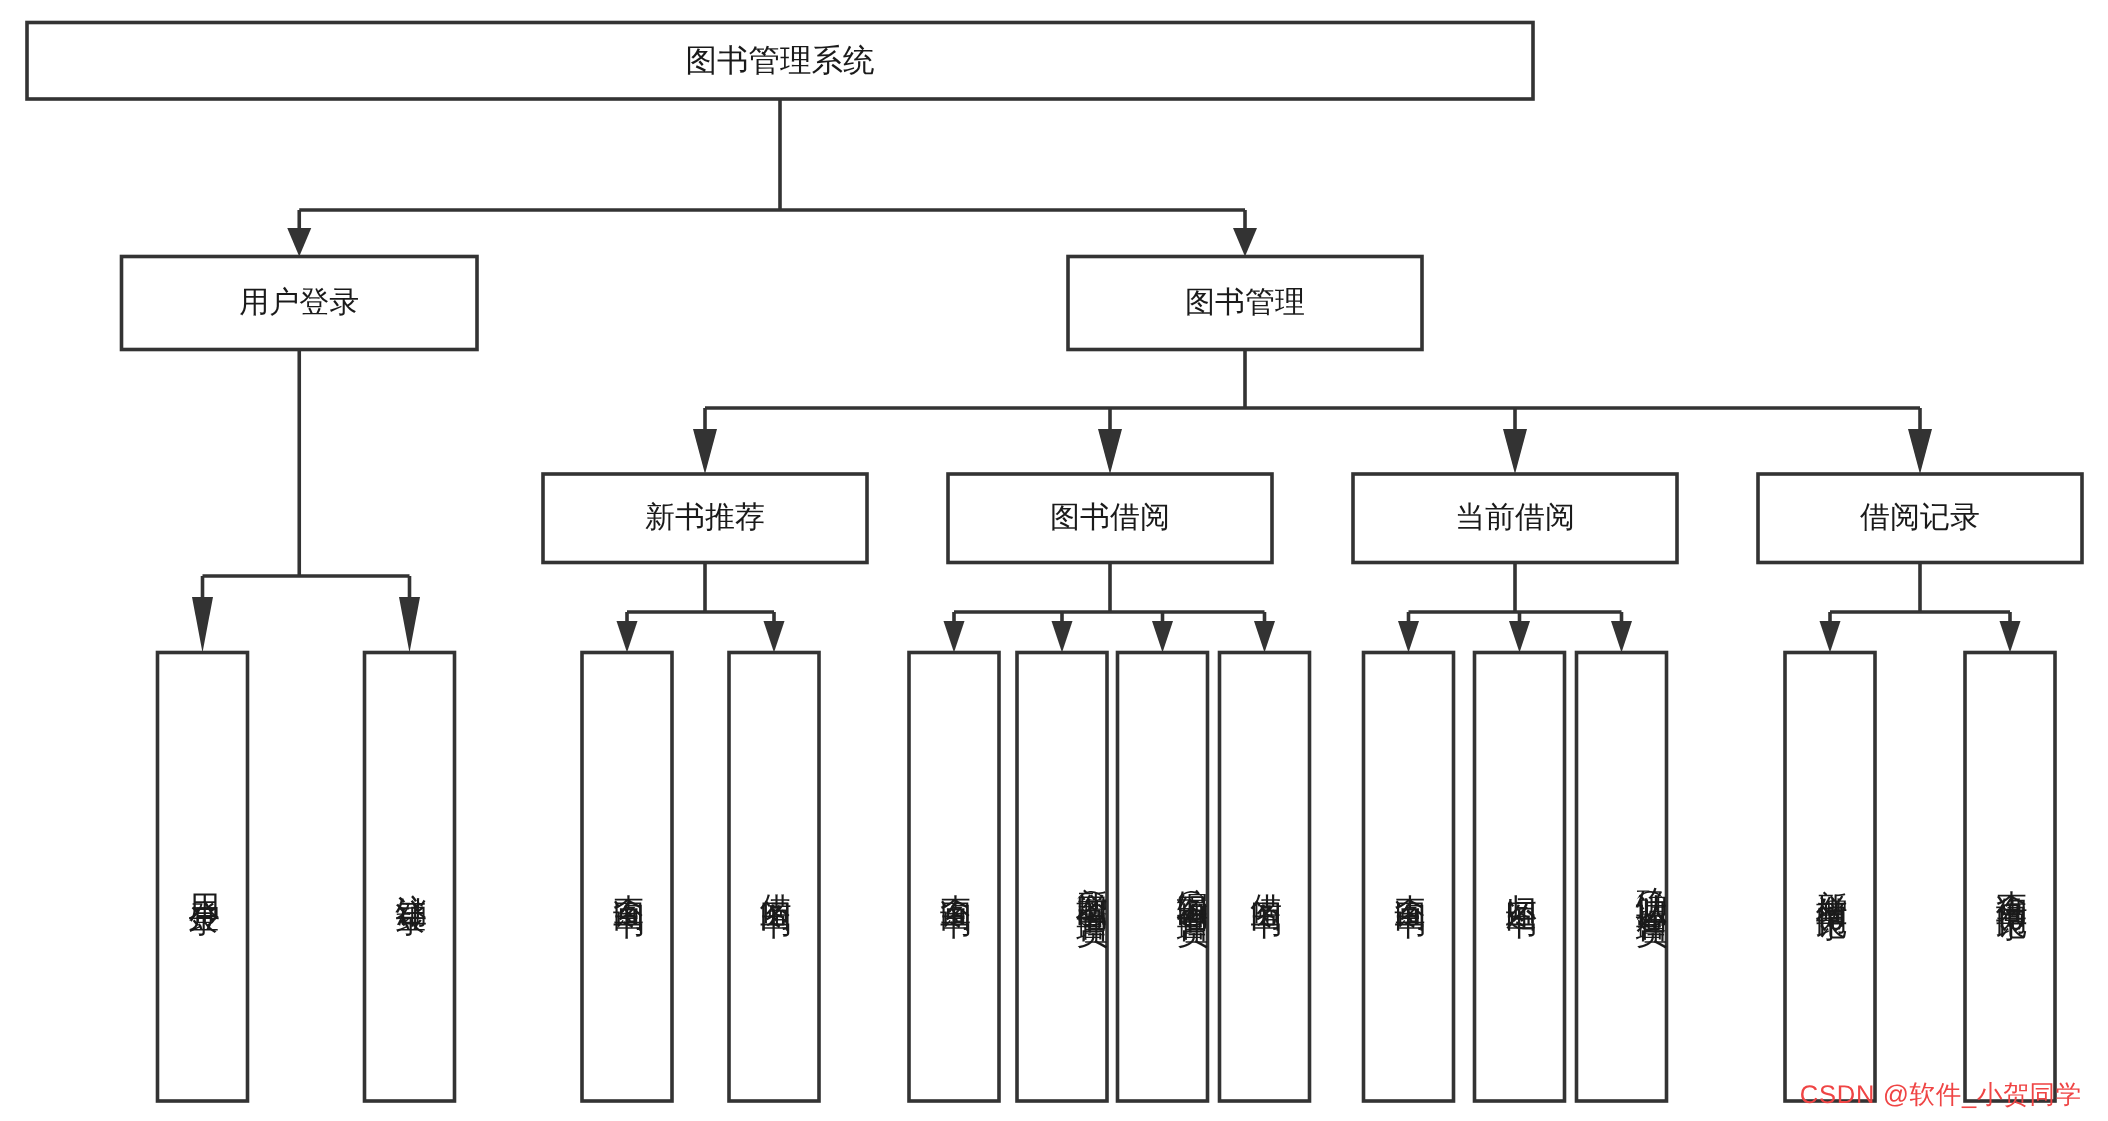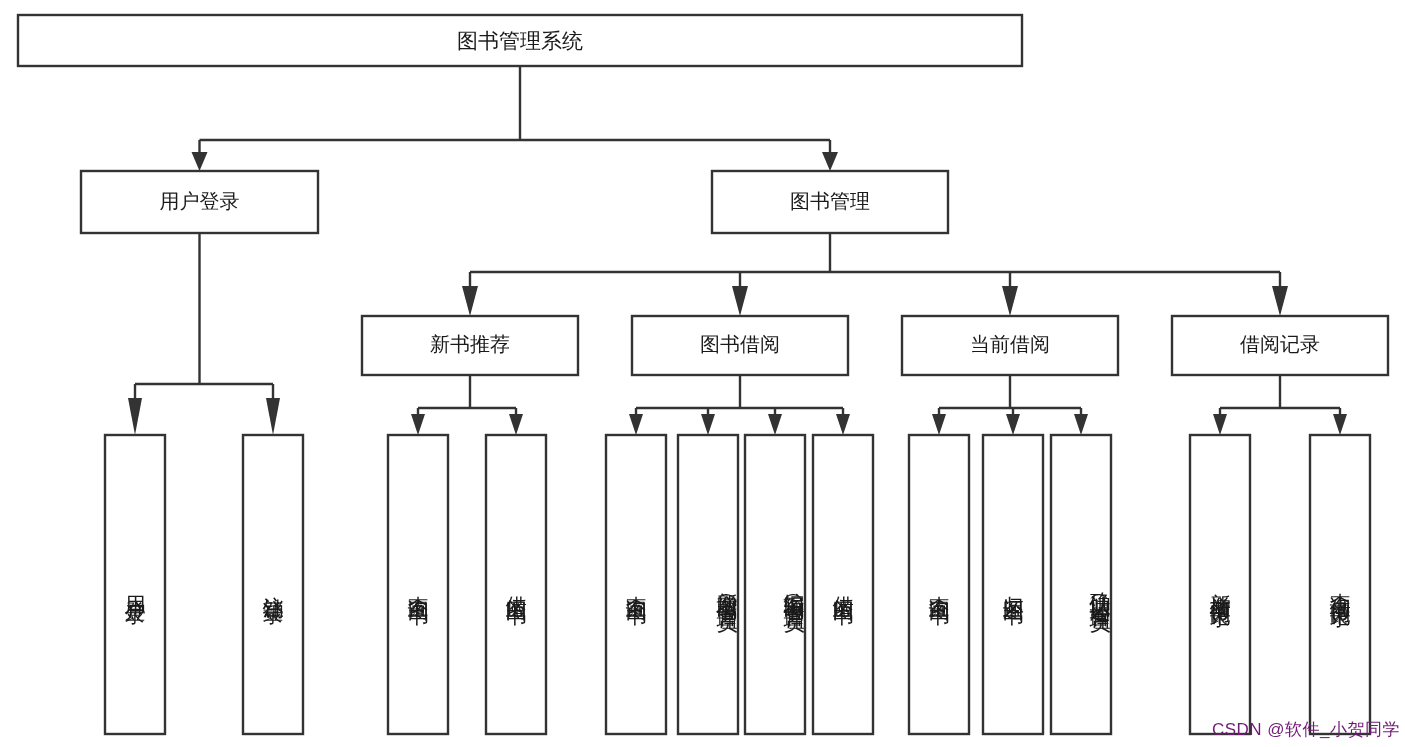--- a/index.html
+++ b/index.html
@@ -61,25 +61,25 @@
     font-family: "Liberation Sans", "DejaVu Sans", sans-serif;
     font-size: 21px;
     line-height: 1.06;
     letter-spacing: 3px;
     color: #1a1a1a;
     white-space: nowrap;
     pointer-events: none;
   }
   .watermark {
     position: absolute;
-    right: 5px;
+    right: 17px;
     bottom: 6px;
     font-family: "Liberation Sans", "DejaVu Sans", sans-serif;
     font-size: 17px;
-    color: #701a75;
+    color: #ef4444;
     letter-spacing: 0.5px;
     white-space: nowrap;
   }
 </style>
 </head>
 <body>
 
 <div id="diagram-root">
 
   <svg class="diagram" viewBox="0 0 1405 747" xmlns="http://www.w3.org/2000/svg">

